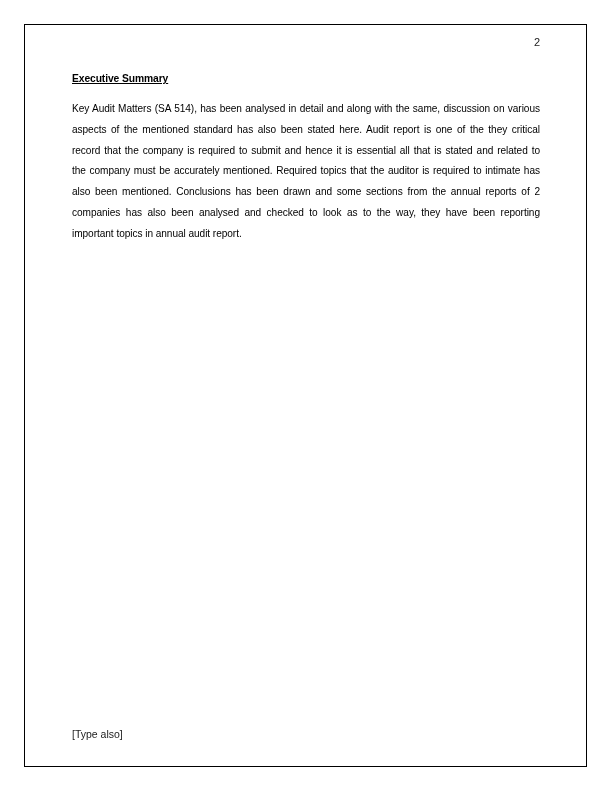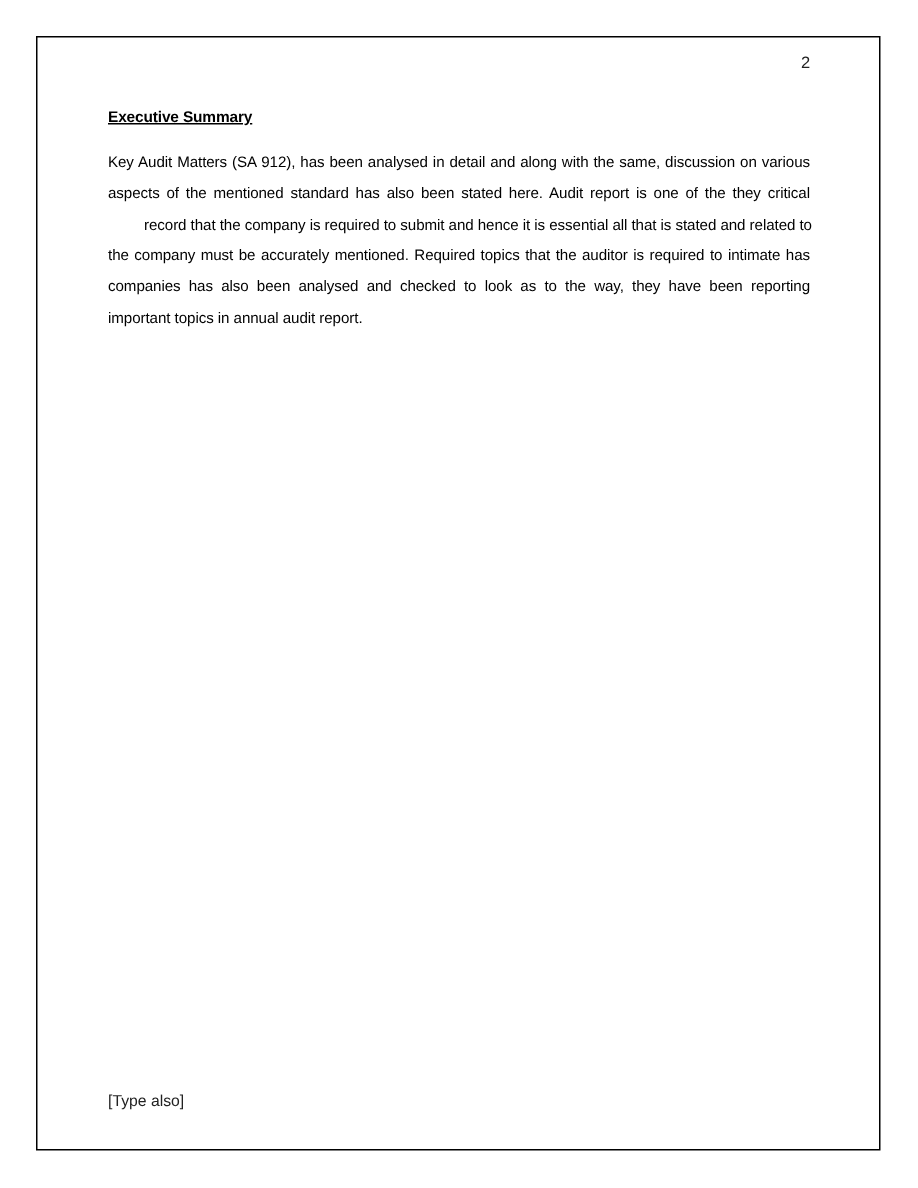--- a/index.html
+++ b/index.html
@@ -73,21 +73,22 @@
 </head>
 <body>
 
 <div class="page-border"></div>
 
 <div class="page-number">2</div>
 
 <div class="heading">Executive Summary</div>
 
 <div class="body-text">
-  <div class="body-line" style="white-space: nowrap;">Key Audit Matters (SA 912), has been analysed in detail and along with the same, discussion on various</div>
+  <div class="body-line" style="white-space: nowrap;">Key Audit Matters (SA 514), has been analysed in detail and along with the same, discussion on various</div>
   <div class="body-line" style="white-space: nowrap;">aspects of the mentioned standard has also been stated here. Audit report is one of the they critical</div>
-  <div class="body-line" style="white-space: nowrap; margin-left: 24px;">record that the company is required to submit and hence it is essential all that is stated and related to</div>
+  <div class="body-line" style="white-space: nowrap;">record that the company is required to submit and hence it is essential all that is stated and related to</div>
   <div class="body-line" style="white-space: nowrap;">the company must be accurately mentioned. Required topics that the auditor is required to intimate has</div>
+  <div class="body-line" style="white-space: nowrap;">also been mentioned. Conclusions has been drawn and some sections from the annual reports of 2</div>
   <div class="body-line" style="white-space: nowrap;">companies has also been analysed and checked to look as to the way, they have been reporting</div>
   <div class="body-line last">important topics in annual audit report.</div>
 </div>
 
 <div class="footer">[Type also]</div>
 
 </body></html>

